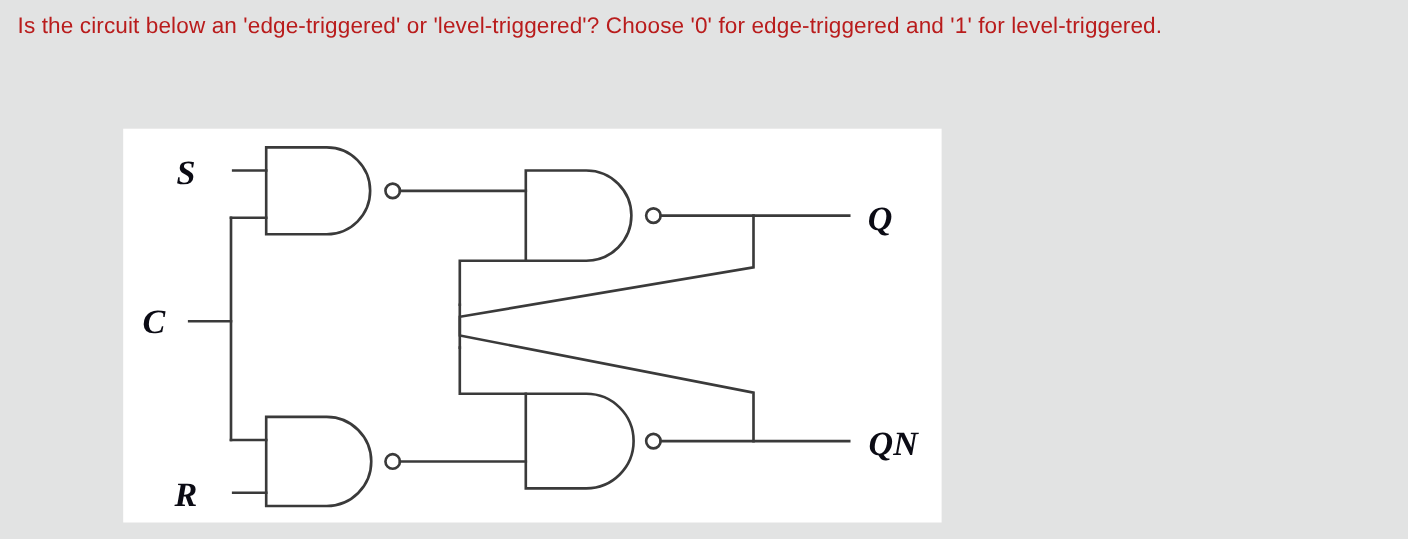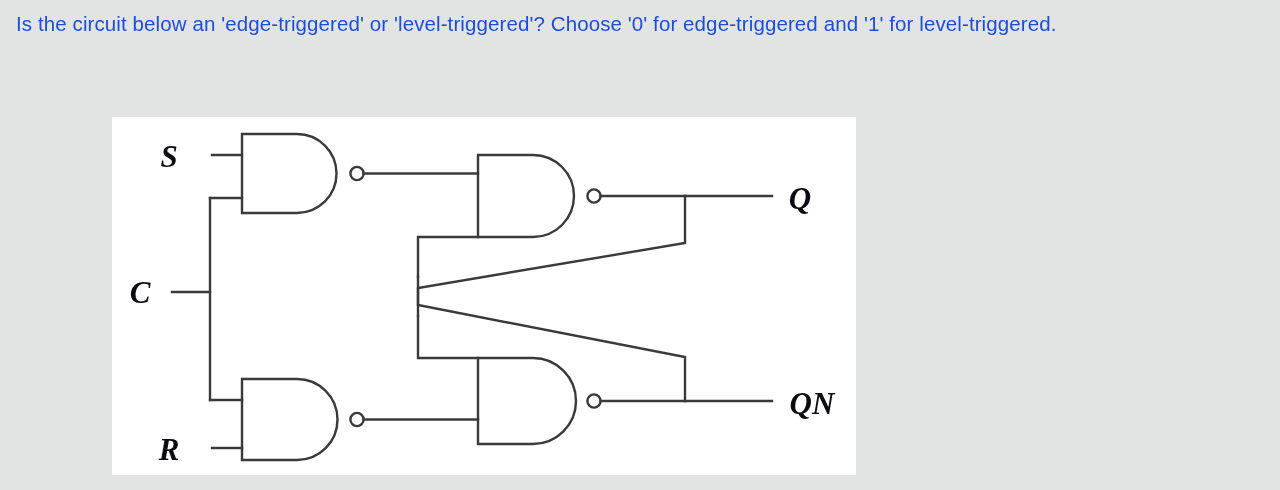--- a/index.html
+++ b/index.html
@@ -14,21 +14,21 @@
     overflow: hidden;
     position: relative;
   }
   #question-text {
     position: absolute;
     left: 16px;
     top: 8px;
     width: 1258px;
     font-size: 20.5px;
     line-height: 31px;
-    color: #1d4ed8;
+    color: #b91c1c;
     letter-spacing: 0.1px;
     white-space: pre-wrap;
   }
   #figure-panel {
     position: absolute;
     left: 112px;
     top: 117px;
     width: 744px;
     height: 358px;
     background: #ffffff;

